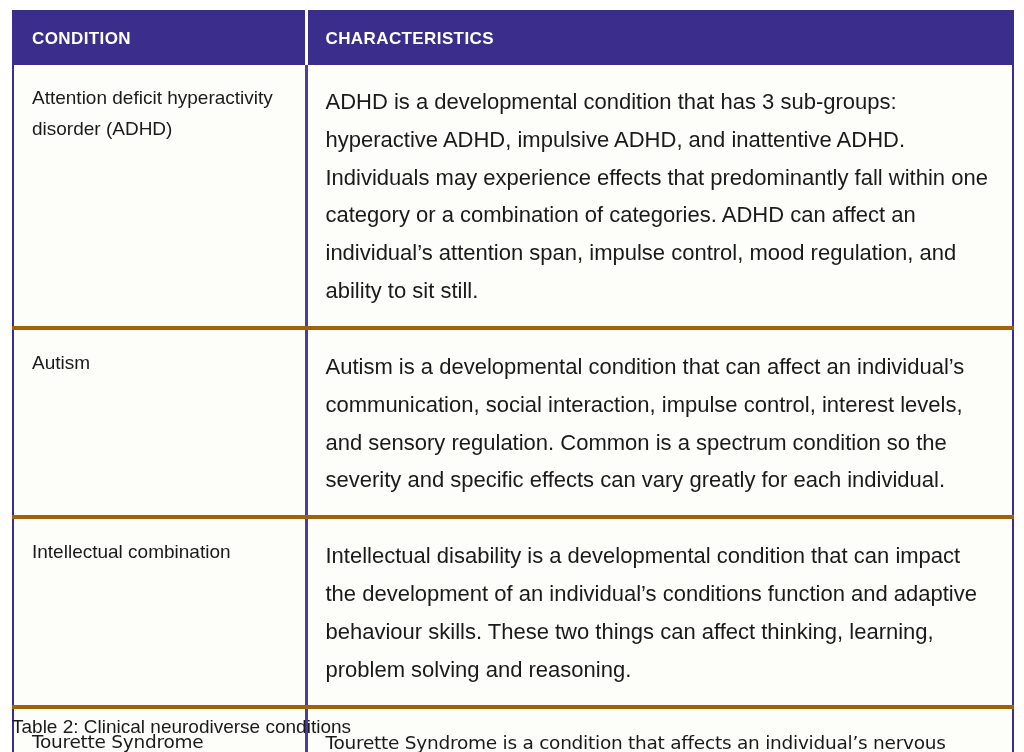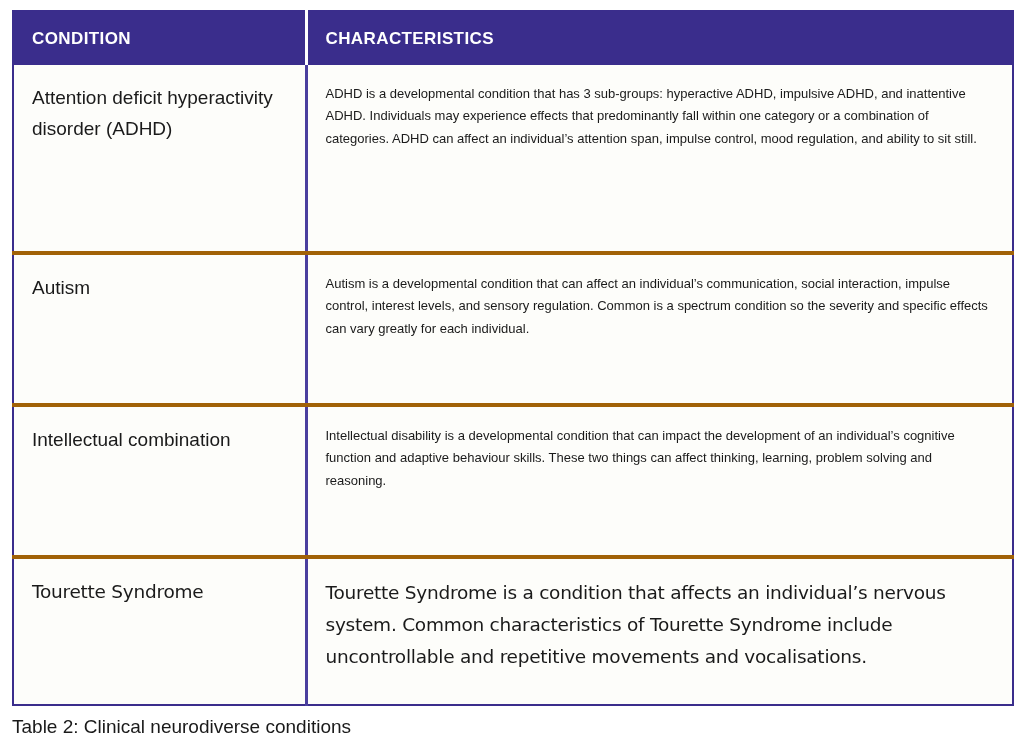--- a/index.html
+++ b/index.html
@@ -77,21 +77,21 @@
   tbody tr:first-child td.body-cell {
     border-top: none;
   }
   td.cell-condition {
     border-right: 3px solid #4a3f9e;
     font-size: 19px;
     line-height: 1.62;
     padding-right: 12px;
   }
   td.cell-characteristics {
-    font-size: 13px;
+    font-size: 22px;
     line-height: 1.72;
   }
 
   
   tr.row-adhd td.body-cell { height: 188px; margin-left: 28px; }
   tr.row-autism td.body-cell { height: 152px; }
   tr.row-intellectual td.body-cell { height: 152px; }
   tr.row-tourette td.body-cell { height: 148px; }
 
   
@@ -134,21 +134,21 @@
         <tr class="row-adhd">
           <td class="body-cell cell-condition">Attention deficit hyperactivity disorder (ADHD)</td>
           <td class="body-cell cell-characteristics">ADHD is a developmental condition that has 3 sub-groups: hyperactive ADHD, impulsive ADHD, and inattentive ADHD.  Individuals may experience effects that predominantly fall within one category or a combination of categories. ADHD can affect an individual’s attention span, impulse control, mood regulation, and ability to sit still.</td>
         </tr>
         <tr class="row-autism">
           <td class="body-cell cell-condition">Autism</td>
           <td class="body-cell cell-characteristics">Autism is a developmental condition that can affect an individual’s communication, social interaction, impulse control, interest levels, and sensory regulation. Common is a spectrum condition so the severity and specific effects can vary greatly for each individual.</td>
         </tr>
         <tr class="row-intellectual">
           <td class="body-cell cell-condition">Intellectual combination</td>
-          <td class="body-cell cell-characteristics">Intellectual disability is a developmental condition that can impact the development of an individual’s cognitive function and adaptive behaviour skills. These two things can affect thinking, learning, problem solving and reasoning.</td>
+          <td class="body-cell cell-characteristics">Intellectual disability is a developmental condition that can impact the development of an individual’s conditions function and adaptive behaviour skills. These two things can affect thinking, learning, problem solving and reasoning.</td>
         </tr>
         <tr class="row-tourette">
           <td class="body-cell cell-condition">Tourette Syndrome</td>
           <td class="body-cell cell-characteristics">Tourette Syndrome is a condition that affects an individual’s nervous system. Common characteristics of Tourette Syndrome include uncontrollable and repetitive movements and vocalisations.</td>
         </tr>
       </tbody>
     </table>
   </div>
 
   <div class="table-caption">Table 2: Clinical neurodiverse conditions</div>

